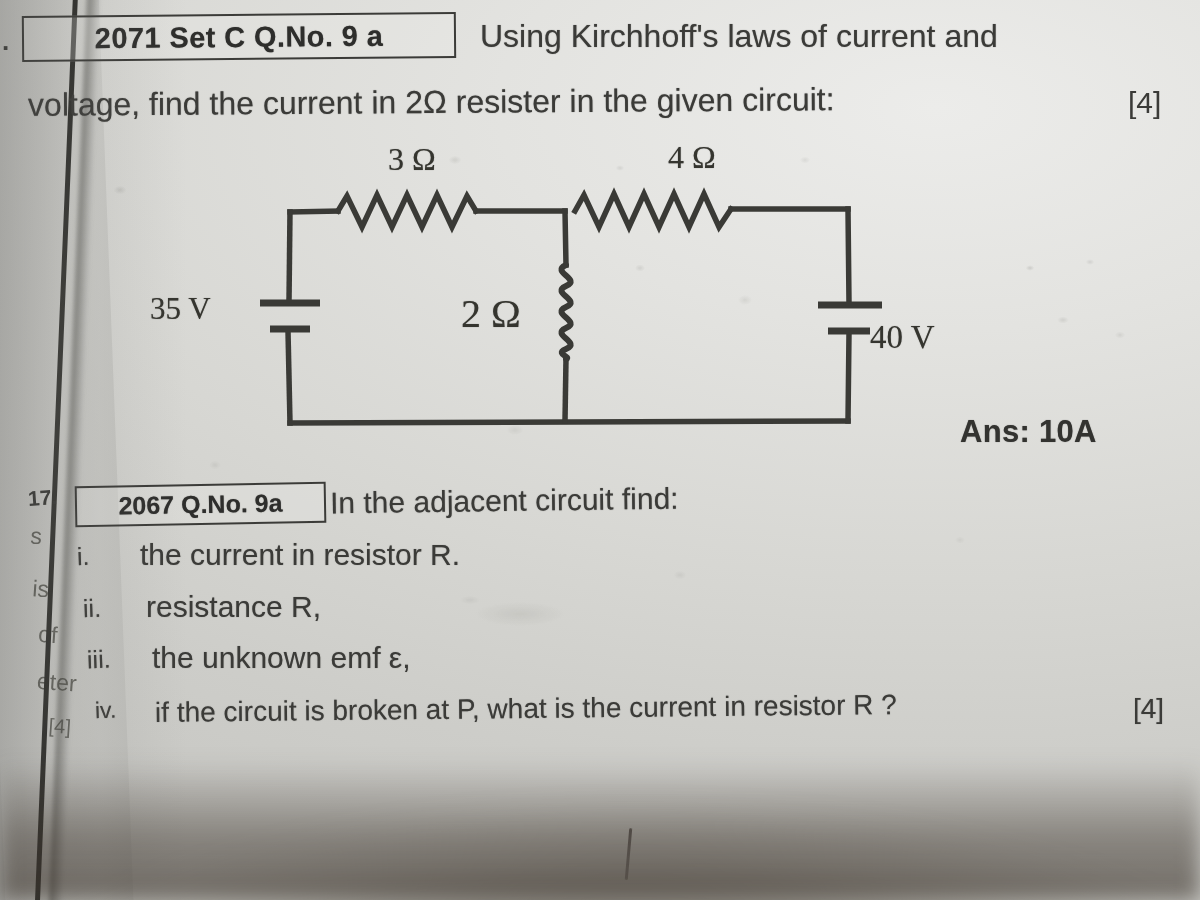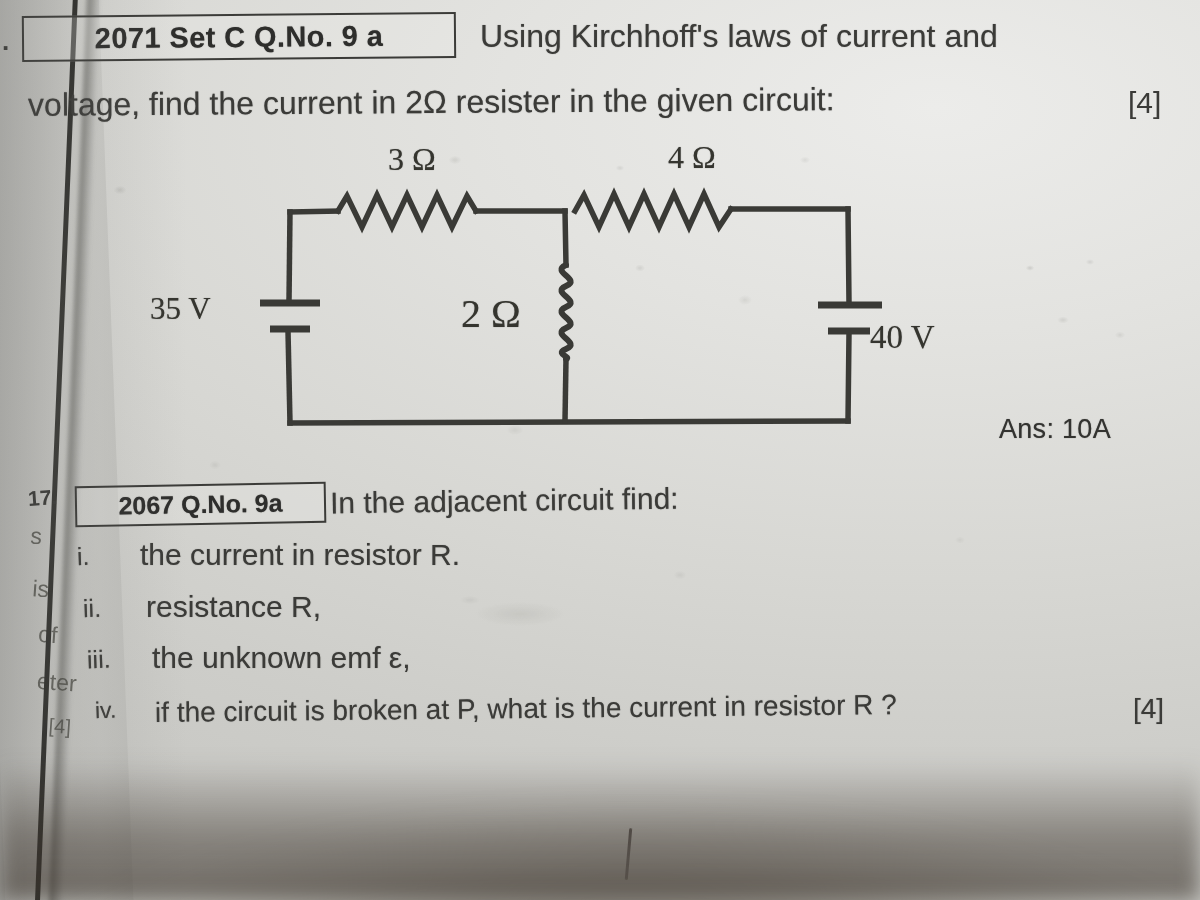--- a/index.html
+++ b/index.html
@@ -121,21 +121,21 @@
   .subitem-num{
     position:absolute;color:#3b3b38;font-size:25px;font-family:"Liberation Sans",sans-serif;
     text-shadow:0 0 1px rgba(60,60,58,.5);
   }
   .subitem-txt{
     position:absolute;color:#3b3b38;font-family:"Liberation Sans",sans-serif;white-space:nowrap;
     text-shadow:0 0 1px rgba(60,60,58,.5);
   }
 
   #ans-label{
-    position:absolute;left:999px;top:414px;font-size:27px;font-weight:400;color:#333330;
+    position:absolute;left:960px;top:414px;font-size:31px;font-weight:700;color:#333330;
     font-family:"Liberation Sans",sans-serif;letter-spacing:.3px;
     text-shadow:0 0 1px rgba(50,50,48,.6);
   }
 
   
   #circuit{position:absolute;left:250px;top:135px;width:740px;height:320px;}
   #circuit svg{display:block;}
   .res-label{
     position:absolute;color:#35352f;font-family:"Liberation Serif", serif;white-space:nowrap;
     text-shadow:0 0 1px rgba(50,50,46,.55);

